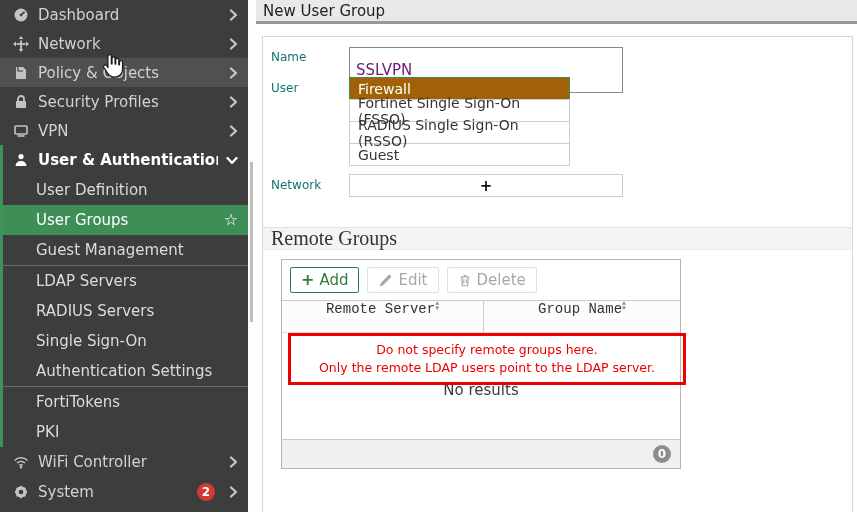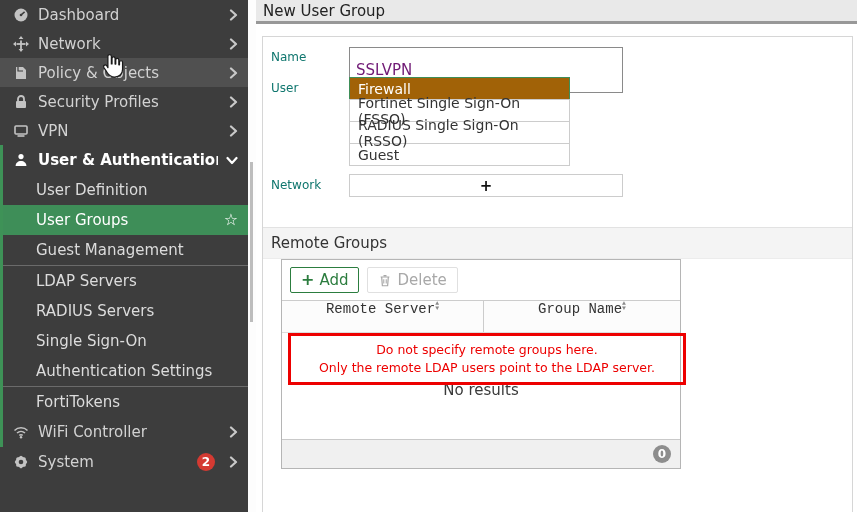--- a/index.html
+++ b/index.html
@@ -57,23 +57,23 @@
     background:#fff;color:#333;border:1px solid #ccc;margin-top:-1px;box-sizing:content-box;
   }
   .type-option:first-child{margin-top:0;}
   .type-option.selected{background:#a16207;color:#fff;border-color:#3e8e58;}
   .members-box{
     position:absolute;left:86px;top:137px;width:272px;height:21px;border:1px solid #ccc;
     display:flex;align-items:center;justify-content:center;font-size:15px;font-weight:bold;color:#111;
     cursor:pointer;
   }
   .section-bar{
-    position:absolute;left:0;right:0;top:190px;height:32px;background:#f4f4f4;
+    position:absolute;left:0;right:0;top:190px;height:23px;background:#f4f4f4;
     border-top:1px solid #e2e2e2;border-bottom:1px solid #ececec;
-    display:flex;align-items:center;padding-left:8px;font-size:15px;color:#333;box-sizing:border-box;
+    display:flex;align-items:center;padding-left:8px;font-size:20px;color:#333;box-sizing:border-box;font-family:Liberation Serif, serif;
   }
   
   .rg-table{
     position:absolute;left:18px;top:222px;width:398px;height:208px;
     border:1px solid #b5b5b5;background:#fff;display:flex;flex-direction:column;box-sizing:content-box;
   }
   .rg-toolbar{height:40px;display:flex;align-items:center;gap:8px;padding-left:8px;border-bottom:1px solid #ccc;flex:0 0 auto;}
   .btn{
     display:inline-flex;align-items:center;gap:5px;background:#fff;border-radius:2px;
     font-size:15px;padding:3px 10px;font-family:"DejaVu Sans","Liberation Sans",sans-serif;cursor:pointer;
@@ -223,20 +223,23 @@
   <div class="sub-item">
     <span class="label">Single Sign-On</span>
   </div>
   <div class="sub-item">
     <span class="label">Authentication Settings</span>
   </div>
   <div class="nav-divider"></div>
   <div class="sub-item">
     <span class="label">FortiTokens</span>
   </div>
+  <div class="sub-item">
+    <span class="label">PKI</span>
+  </div>
 
   <div class="nav-item" style="height:30px">
     <span class="icon">
         <svg width="16" height="16" viewBox="0 0 16 16" fill="none" stroke="#c3c3c3" stroke-width="1.5">
           <path d="M1.5 6.5a9.2 9.2 0 0 1 13 0"></path>
           <path d="M4 9a6 6 0 0 1 8 0"></path>
           <path d="M6.3 11.3a3 3 0 0 1 3.4 0"></path>
           <circle cx="8" cy="13.2" r="1.2" fill="#c3c3c3" stroke="none"></circle>
         </svg>
       </span>
@@ -296,20 +299,28 @@
 
     <div class="section-bar">
       <span>Remote Groups</span>
     </div>
 
     <div class="rg-table">
       <div class="rg-toolbar">
         <button class="btn add">
           <span class="plus">+</span>
             <span>Add</span>
+        </button>
+        <button class="btn disabled">
+          <span class="bicon">
+              <svg width="15" height="15" viewBox="0 0 16 16">
+                <path d="M2 14l.8-3.2 8.6-8.6c.4-.4 1-.4 1.4 0l1 1c.4.4.4 1 0 1.4L5.2 13.2 2 14z" fill="#a8a8a8"></path>
+              </svg>
+            </span>
+          <span>Edit</span>
         </button>
         <button class="btn disabled">
           <span class="bicon">
               <svg width="14" height="15" viewBox="0 0 16 16" fill="none" stroke="#a8a8a8">
                 <path d="M3 4h10M6.3 2.5h3.4" stroke-width="1.4"></path>
                 <path d="M4.2 4l.8 10h6l.8-10" stroke-width="1.4"></path>
                 <path d="M6.6 6.5v5M9.4 6.5v5" stroke-width="1.2"></path>
               </svg>
             </span>
           <span>Delete</span>

